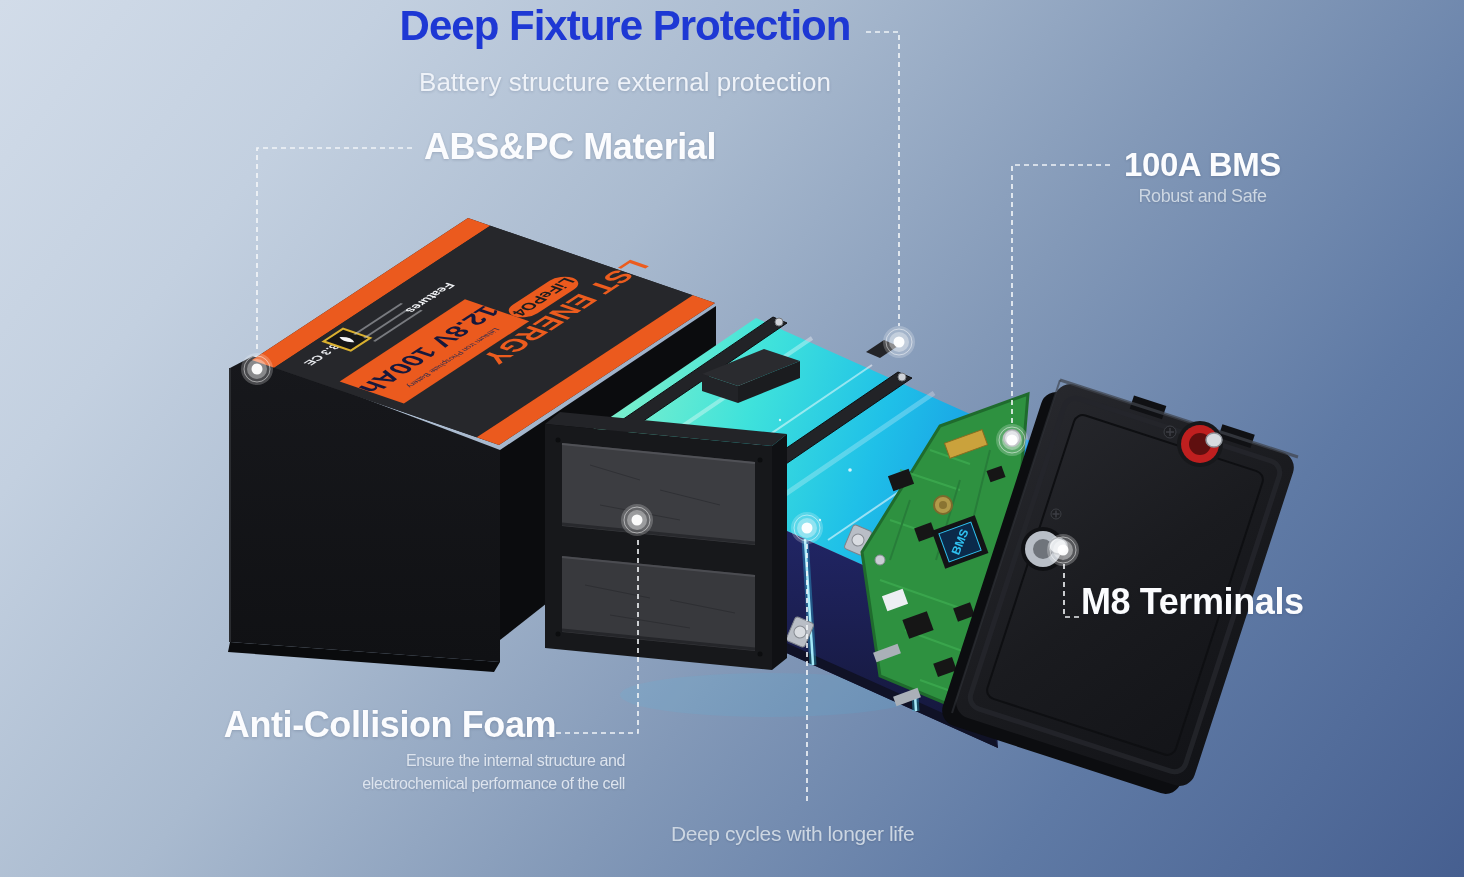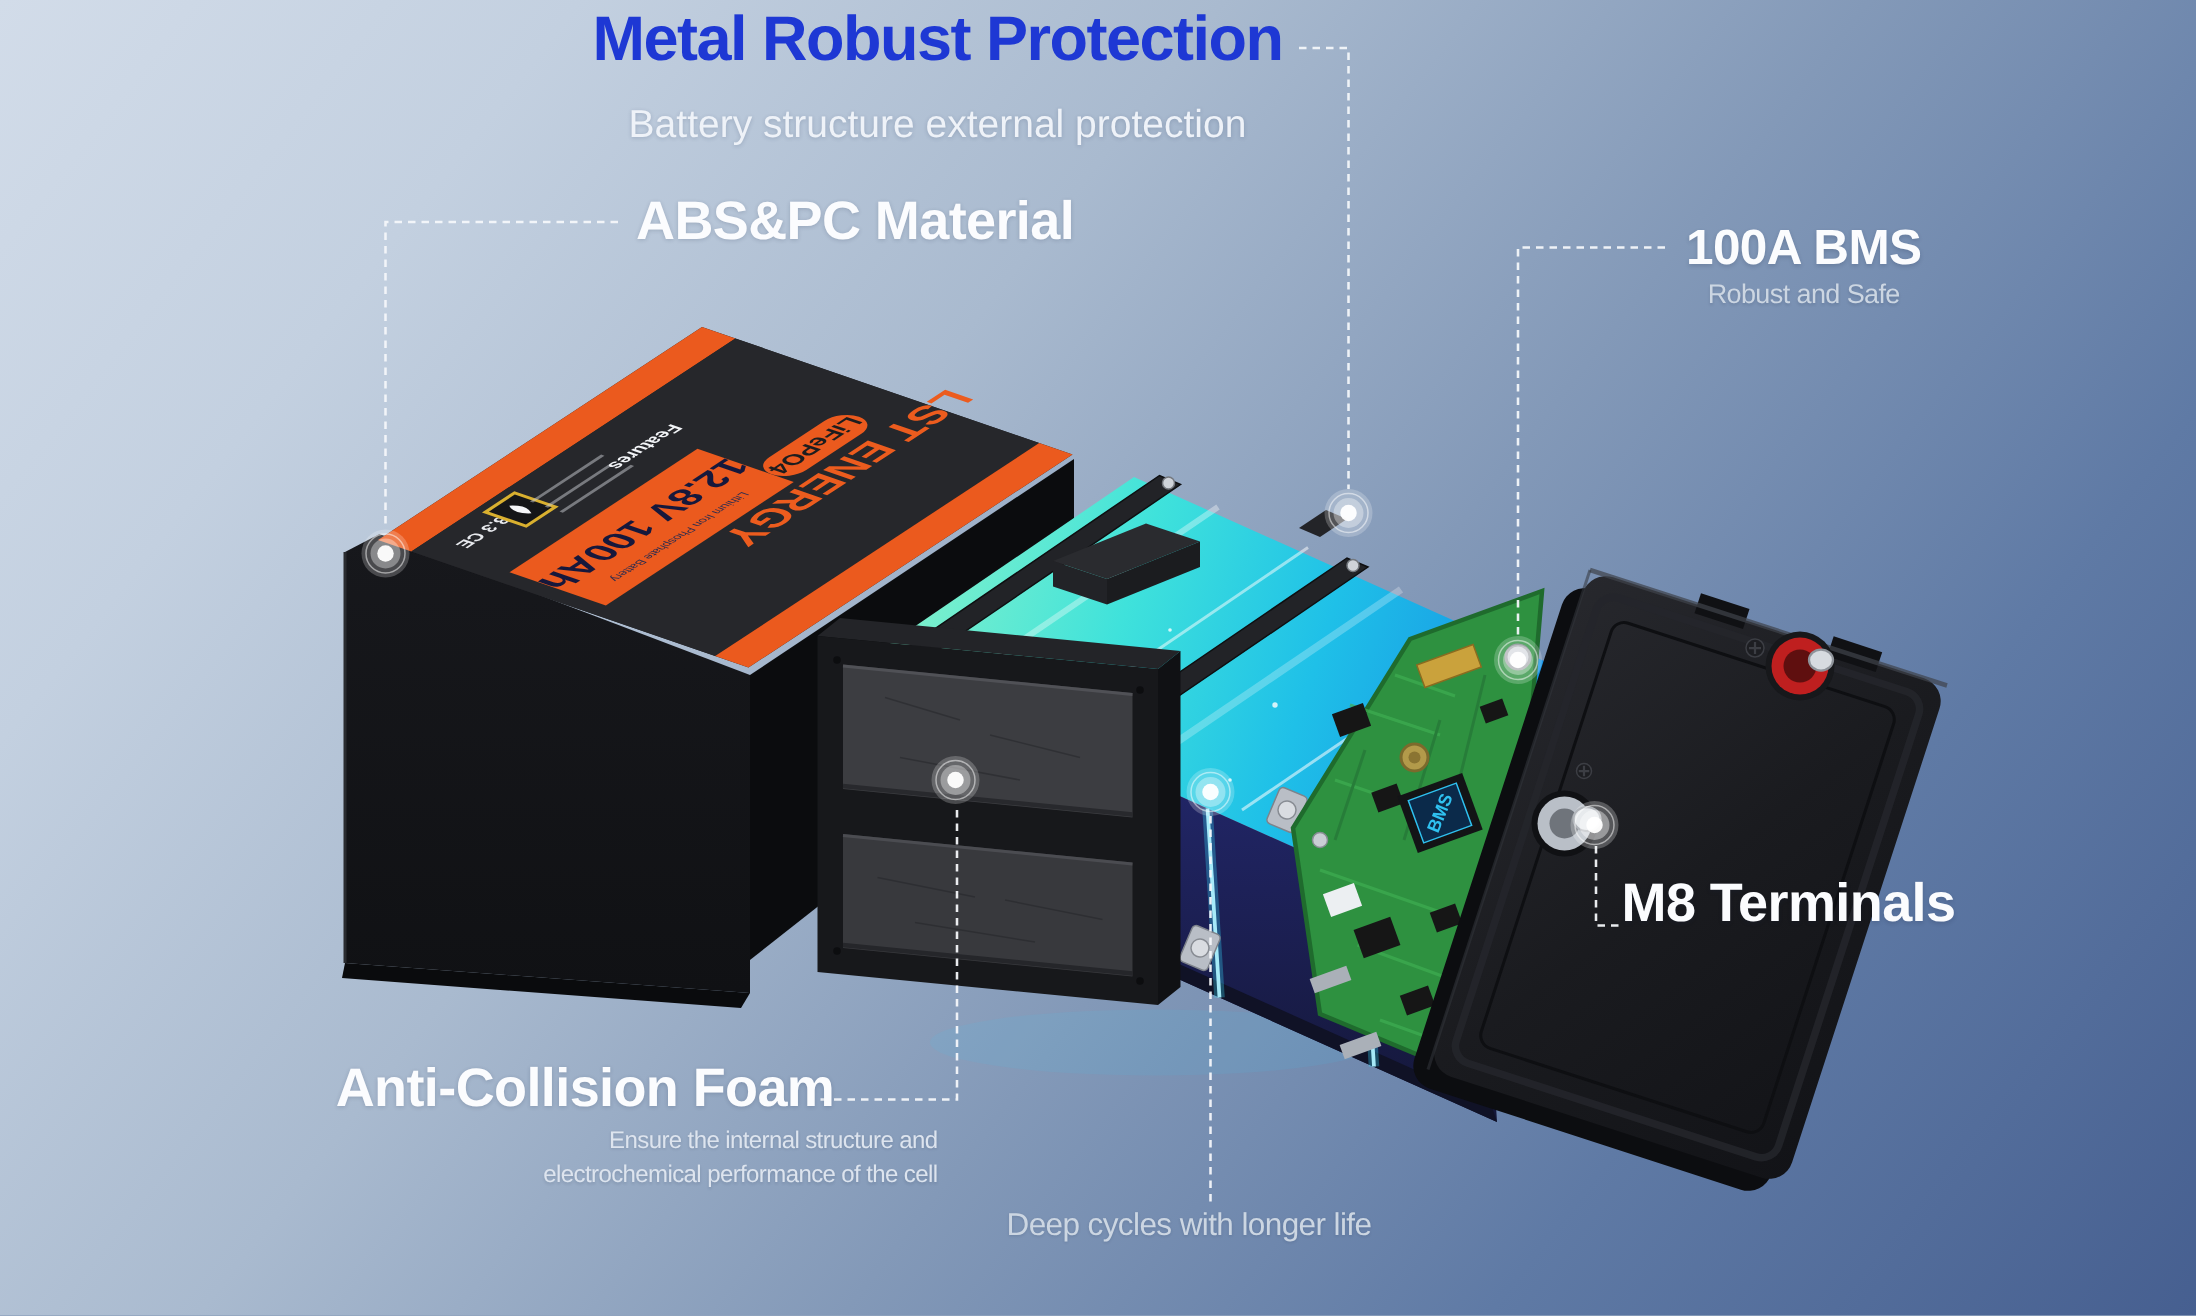--- a/index.html
+++ b/index.html
@@ -18,21 +18,21 @@
   .main-title{font-size:42px;font-weight:800;color:#1e38d4;letter-spacing:-1px;}
   .main-sub{font-size:26px;font-weight:500;color:#eef2f8;margin-top:17px;text-shadow:0 1px 3px rgba(30,45,80,.2);}
   .abs-label{left:424px;top:128px;}
   .bms-label{left:1124px;top:148px;text-align:center;}
   .bms-label .big{font-size:33px;}
   .bms-label .sub{font-size:18px;margin-top:3px;}
   .m8-label{left:1081px;top:583px;}
   .foam-label{left:155px;top:706px;width:470px;text-align:center;}
   .foam-label .sub{font-size:16px;line-height:23px;margin-top:5px;color:#dde4ee;text-align:right;}
   .cell-label{left:671px;top:802px;}
-  .cell-label .sub{font-size:21px;margin-top:3px;}
+  .cell-label .sub{font-size:21px;margin-top:20px;}
 </style>
 </head>
 <body>
 
 <div class="stage">
 
   <svg class="scene" viewBox="0 0 1464 877">
     <defs>
       <linearGradient id="caseFront" x1="0" y1="0" x2="0" y2="1">
         <stop offset="0" stop-color="#17181c"></stop>
@@ -307,21 +307,21 @@
       <g>
         <circle cx="807" cy="528" r="16" fill="#fff" opacity="0.22"></circle>
           <circle cx="807" cy="528" r="13" fill="none" stroke="#fff" opacity="0.5"></circle>
         <circle cx="807" cy="528" r="10" fill="#fff" opacity="0.35"></circle>
           <circle cx="807" cy="528" r="5.5" fill="#fff" opacity="0.95"></circle>
       </g>
     </g>
   </svg>
 
   <div class="title-wrap">
-    <div class="main-title">Metal Robust Protection</div>
+    <div class="main-title">Deep Fixture Protection</div>
     <div class="main-sub">Battery structure external protection</div>
   </div>
 
   <div class="label abs-label">
     <div class="big">ABS&amp;PC Material</div>
   </div>
 
   <div class="label bms-label">
     <div class="big">100A BMS</div>
     <div class="sub">Robust and Safe</div>

